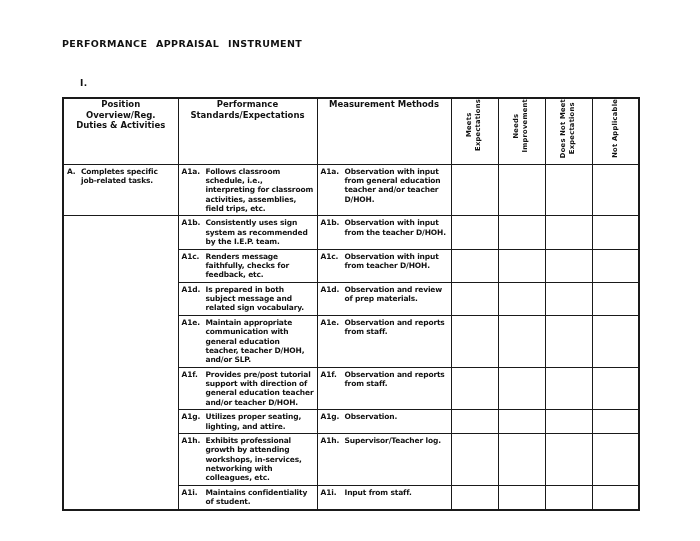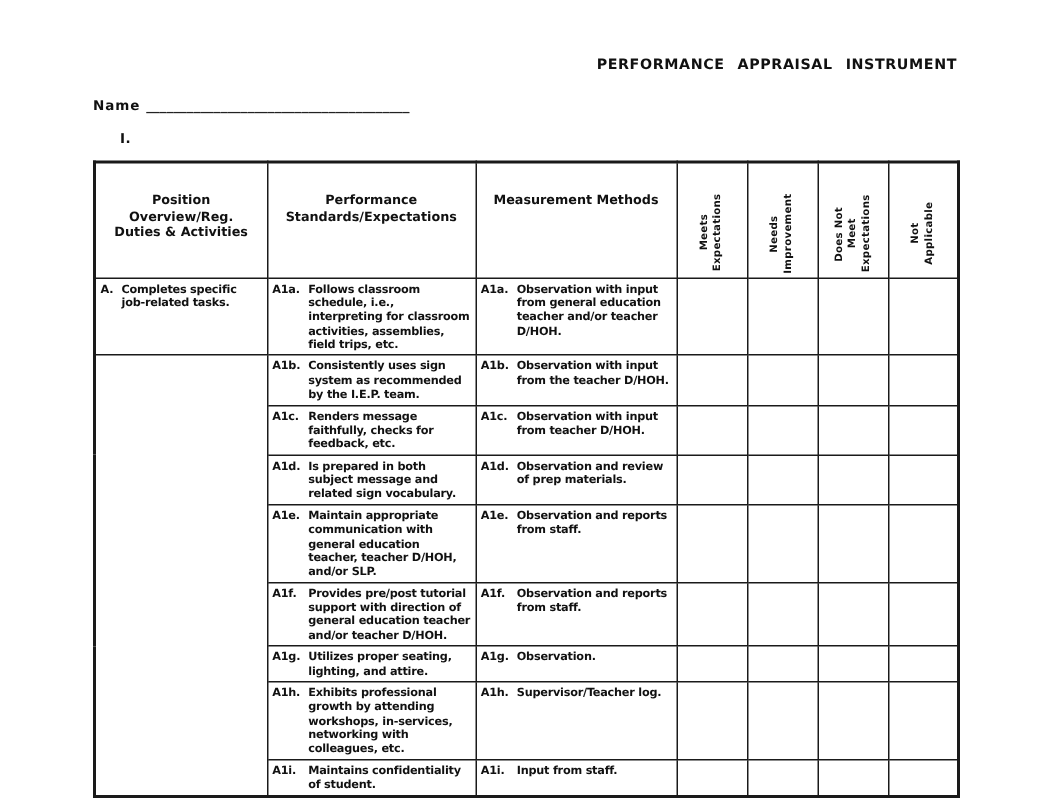--- a/index.html
+++ b/index.html
@@ -9,21 +9,21 @@
     font-family: "DejaVu Sans", "Liberation Sans", sans-serif;
     font-weight: bold;
     color: #111111;
     overflow: hidden;
   }
   .page { width: 700px; height: 541px; background: #ffffff; position: relative; }
   .content { position: absolute; left: 62px; top: 0; width: 576px; }
 
   .doc-title {
     margin-top: 38px;
-    text-align: right;
+    text-align: left;
     font-size: 9.5px;
     letter-spacing: 0.4px;
     word-spacing: 5px;
     white-space: nowrap;
   }
 
   .fields-row {
     margin-top: 17px;
     display: flex;
     justify-content: space-between;
@@ -57,21 +57,21 @@
     letter-spacing: -0.15px;
     font-weight: bold;
     overflow: hidden;
   }
   table.appraisal th {
     vertical-align: top;
     text-align: center;
     font-size: 8.5px;
     letter-spacing: 0px;
     height: 66px;
-    padding-top: 20px;
+    padding-top: 0;
   }
   th.rating-header { vertical-align: middle; padding: 2px 0; }
   .pre { white-space: pre-line; }
 
   .vtext {
     writing-mode: vertical-rl;
     transform: rotate(180deg);
     white-space: pre-line;
     font-size: 6.8px;
     line-height: 1.35;
@@ -90,24 +90,20 @@
 </style>
 </head>
 <body>
 
 <div class="page">
   <div class="content">
 
     <div class="doc-title">PERFORMANCE APPRAISAL INSTRUMENT</div>
 
     <div class="fields-row">
-      <div class="field-group">
-        <span class="field-label">Name</span>
-        <span class="field-line">_______________________________________</span>
-      </div>
     </div>
 
 
     <div class="section-row">
       <span class="section-num">I.</span>
     </div>
 
     <table class="appraisal">
       <colgroup>
         <col style="width:115px">

